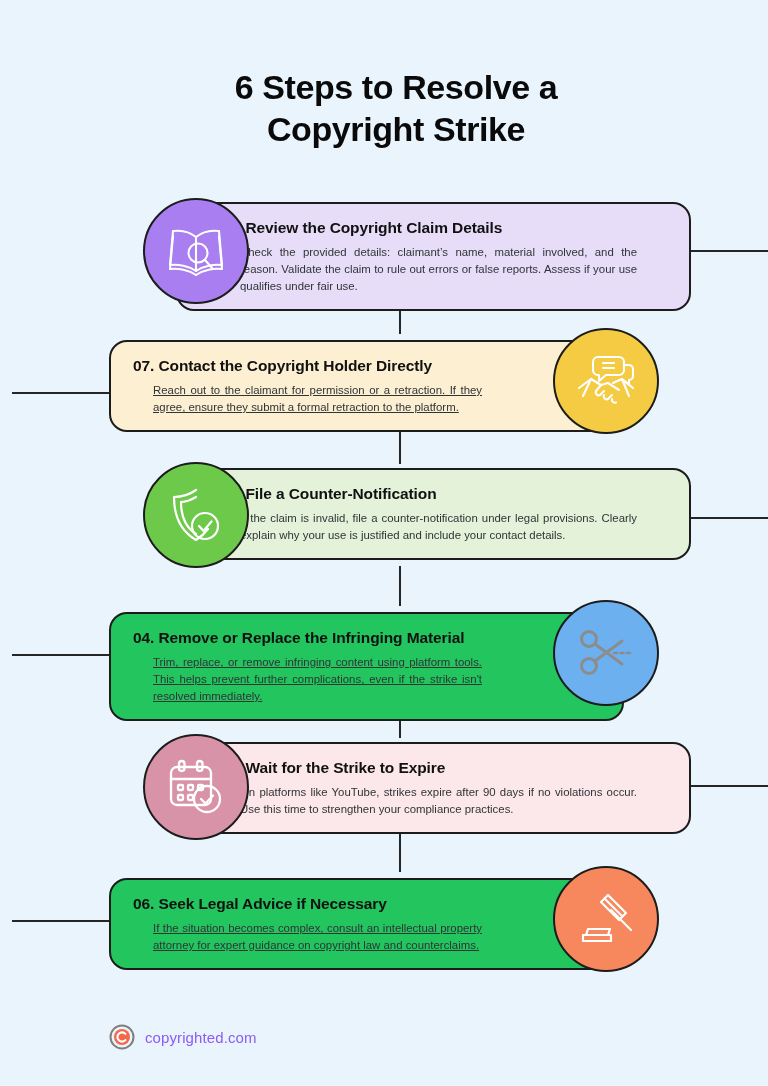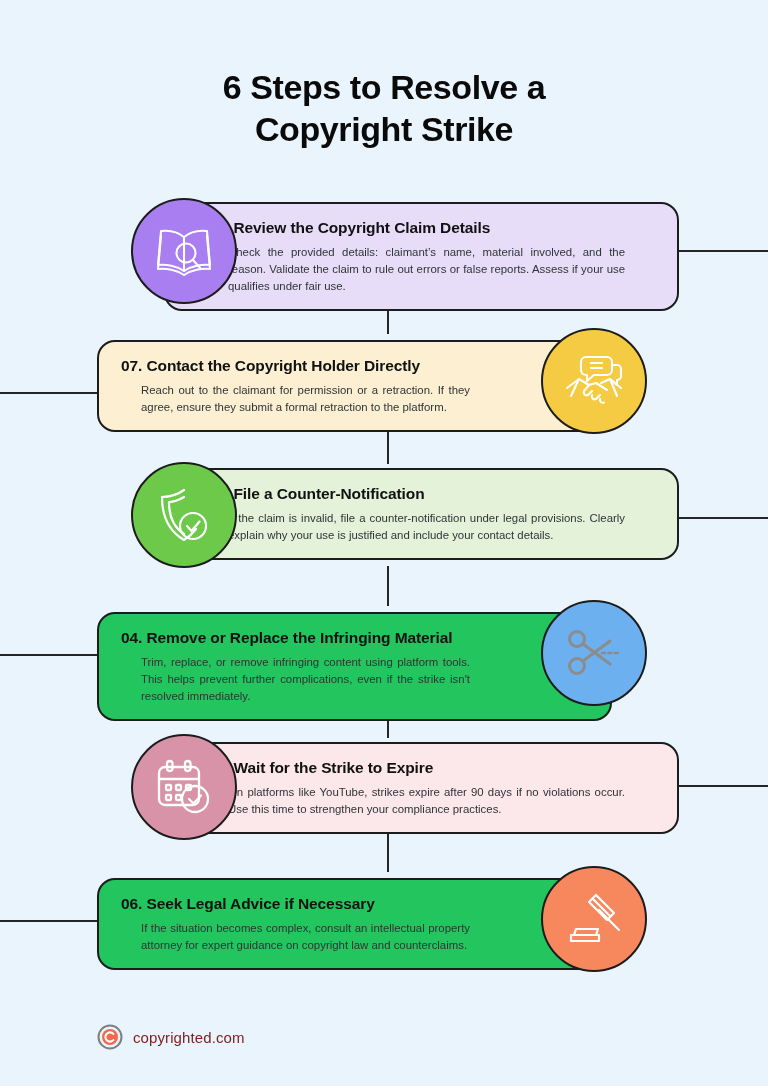--- a/index.html
+++ b/index.html
@@ -11,20 +11,21 @@
     height: 1086px;
     background: #eaf4fd;
     font-family: "Liberation Sans", sans-serif;
     overflow: hidden;
     position: relative;
   }
 
   #infographic {
     position: absolute;
     inset: 0;
+    margin-left: 12px;
   }
 
   
   .title {
     position: absolute;
     left: 0;
     top: 66px;
     width: 768px;
     text-align: center;
     font-size: 34px;
@@ -72,21 +73,21 @@
   .card.even .card-title { padding-left: 0px; }
 
   .card-body {
     font-size: 11.4px;
     line-height: 17px;
     color: #2f3437;
     text-align: justify;
     margin: 0;
   }
   .card.odd .card-body  { padding-left: 40px; padding-right: 30px; }
-  .card.even .card-body { padding-left: 20px; padding-right: 118px; }
+  .card.even .card-body { padding-left: 20px; padding-right: 118px; text-decoration: underline; }
 
   
   .icon-circle {
     position: absolute;
     width: 106px;
     height: 106px;
     border-radius: 50%;
     border: 2px solid #1c1c1c;
     box-sizing: border-box;
     display: flex;
@@ -106,21 +107,21 @@
     align-items: center;
     gap: 10px;
   }
   .footer-mark {
     width: 26px;
     height: 26px;
     flex: 0 0 26px;
   }
   .footer-text {
     font-size: 15px;
-    color: #7f1d1d;
+    color: #8b5cf6;
     letter-spacing: 0.1px;
   }
 </style>
 </head>
 <body>
 
 <div id="infographic">
 
   <div class="title">6 Steps to Resolve a
 Copyright Strike</div>

